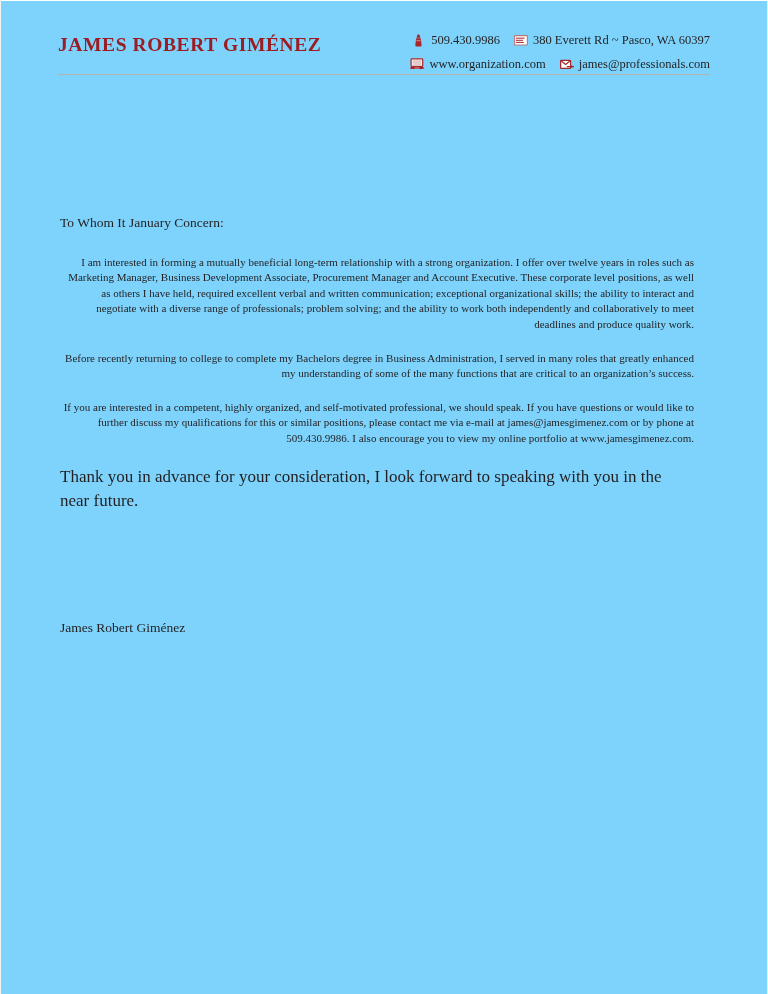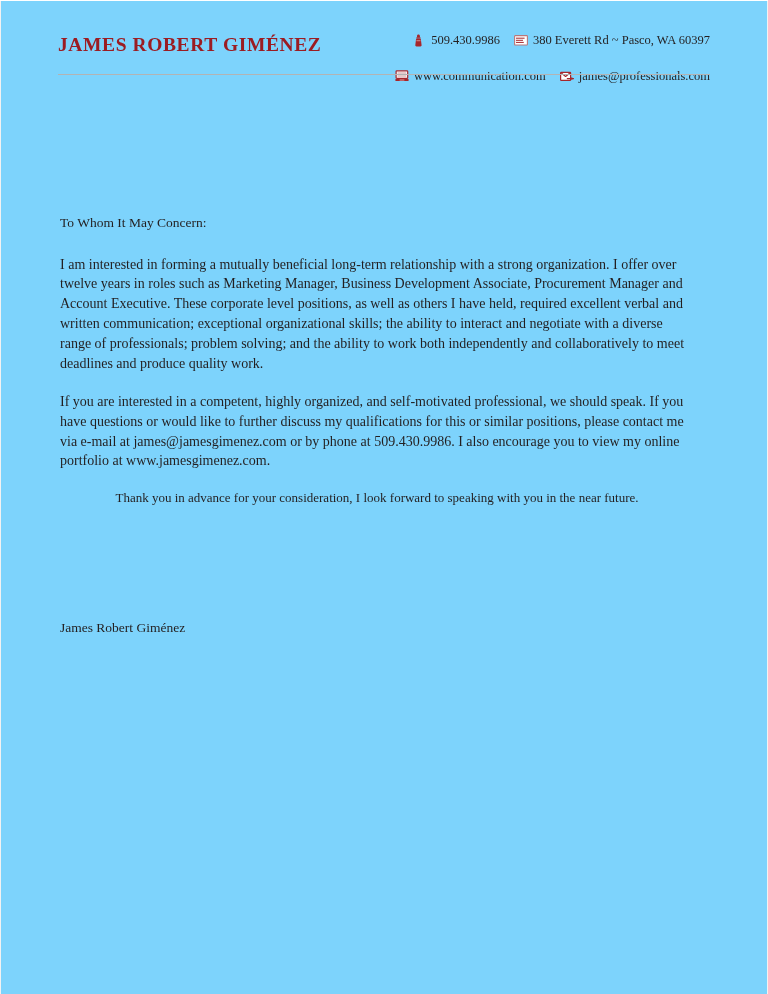--- a/index.html
+++ b/index.html
@@ -56,21 +56,21 @@
     white-space: nowrap;
     line-height: 1.25;
     margin: 0;
     padding-top: 4px;
   }
 
   .contact-block {
     display: flex;
     flex-direction: column;
     align-items: flex-end;
-    gap: 19px;
+    gap: 7px;
     padding-top: 3px;
   }
 
   .contact-row {
     display: flex;
     align-items: center;
     white-space: nowrap;
     font-size: 12.5px;
     line-height: 1.35;
     color: #231f20;
@@ -115,31 +115,30 @@
     width: 634px;
   }
 
   .salutation {
     font-size: 13.5px;
     line-height: 1.45;
     margin: 0 0 22px 0;
   }
 
   .body-par {
-    font-size: 14px;
+    font-size: 11px;
     line-height: 1.42;
     margin: 0 0 18px 0;
-    text-align: left;
+    text-align: right;
   }
 
   .closing-par {
-    font-size: 13px;
+    font-size: 17px;
     line-height: 1.42;
     margin: 0 0 26px 0;
-    text-align: center;
   }
 
   .signoff {
     font-size: 13.5px;
     line-height: 1.42;
     margin: 0;
   }
 
   .signature-name {
     position: absolute;
@@ -196,21 +195,21 @@
 
         <span class="contact-item">
           <span class="contact-icon">
             <svg width="14" height="12" viewBox="0 0 14 12" aria-hidden="true">
               <rect x="1.1" y="0.8" width="11.6" height="7.6" rx="0.7" fill="#ffffff" stroke="#a6262b" stroke-width="1.2"></rect>
               <rect x="2.5" y="2.1" width="8.8" height="5.0" fill="#e4c9ca"></rect>
               <rect x="0.4" y="8.9" width="13.2" height="2.2" rx="0.6" fill="#a6262b"></rect>
               <rect x="4.6" y="9.6" width="4.8" height="0.8" fill="#ffffff" opacity="0.7"></rect>
             </svg>
           </span>
-          <span class="contact-text">www.communication.com</span>
+          <span class="contact-text">www.organization.com</span>
         </span>
 
         <span class="contact-item">
           <span class="contact-icon">
             <svg width="14" height="11" viewBox="0 0 14 11" aria-hidden="true">
               <rect x="0.6" y="1.3" width="10.0" height="8.0" rx="0.6" fill="#ffffff" stroke="#a6262b" stroke-width="1.2"></rect>
               <path d="M1.3 2.0 L5.6 5.5 L9.9 2.0" fill="none" stroke="#a6262b" stroke-width="1.1" stroke-linejoin="round"></path>
               <path d="M7.4 7.6 L13.4 7.6" stroke="#a6262b" stroke-width="1.4" stroke-linecap="round"></path>
               <path d="M11.4 5.9 L13.5 7.6 L11.4 9.3 Z" fill="#a6262b"></path>
             </svg>
@@ -220,24 +219,25 @@
 
       </div>
 
     </div>
   </div>
 
   <div class="rule"></div>
 
   <div class="letter-body">
 
-    <p class="salutation">To Whom It May Concern:</p>
+    <p class="salutation">To Whom It January Concern:</p>
 
     <p class="body-par">I am interested in forming a mutually beneficial long-term relationship with a strong organization.  I offer over twelve years in roles such as Marketing Manager, Business Development Associate, Procurement Manager and Account Executive.  These corporate level positions, as well as others I have held, required excellent verbal and written communication; exceptional organizational skills; the ability to interact and negotiate with a diverse range of professionals; problem solving; and the ability to work both independently and collaboratively to meet deadlines and produce quality work.</p>
 
+    <p class="body-par">Before recently returning to college to complete my Bachelors degree in Business Administration, I served in many roles that greatly enhanced my understanding of some of the many functions that are critical to an organization’s success.</p>
 
     <p class="body-par">If you are interested in a competent, highly organized, and self-motivated professional, we should speak.  If you have questions or would like to further discuss my qualifications for this or similar positions, please contact me via e-mail at james@jamesgimenez.com or by phone at 509.430.9986.  I also encourage you to view my online portfolio at www.jamesgimenez.com.</p>
 
     <p class="closing-par">Thank you in advance for your consideration, I look forward to speaking with you in the near future.</p>
 
 
   </div>
 
   <p class="signature-name">James Robert Giménez</p>
 

